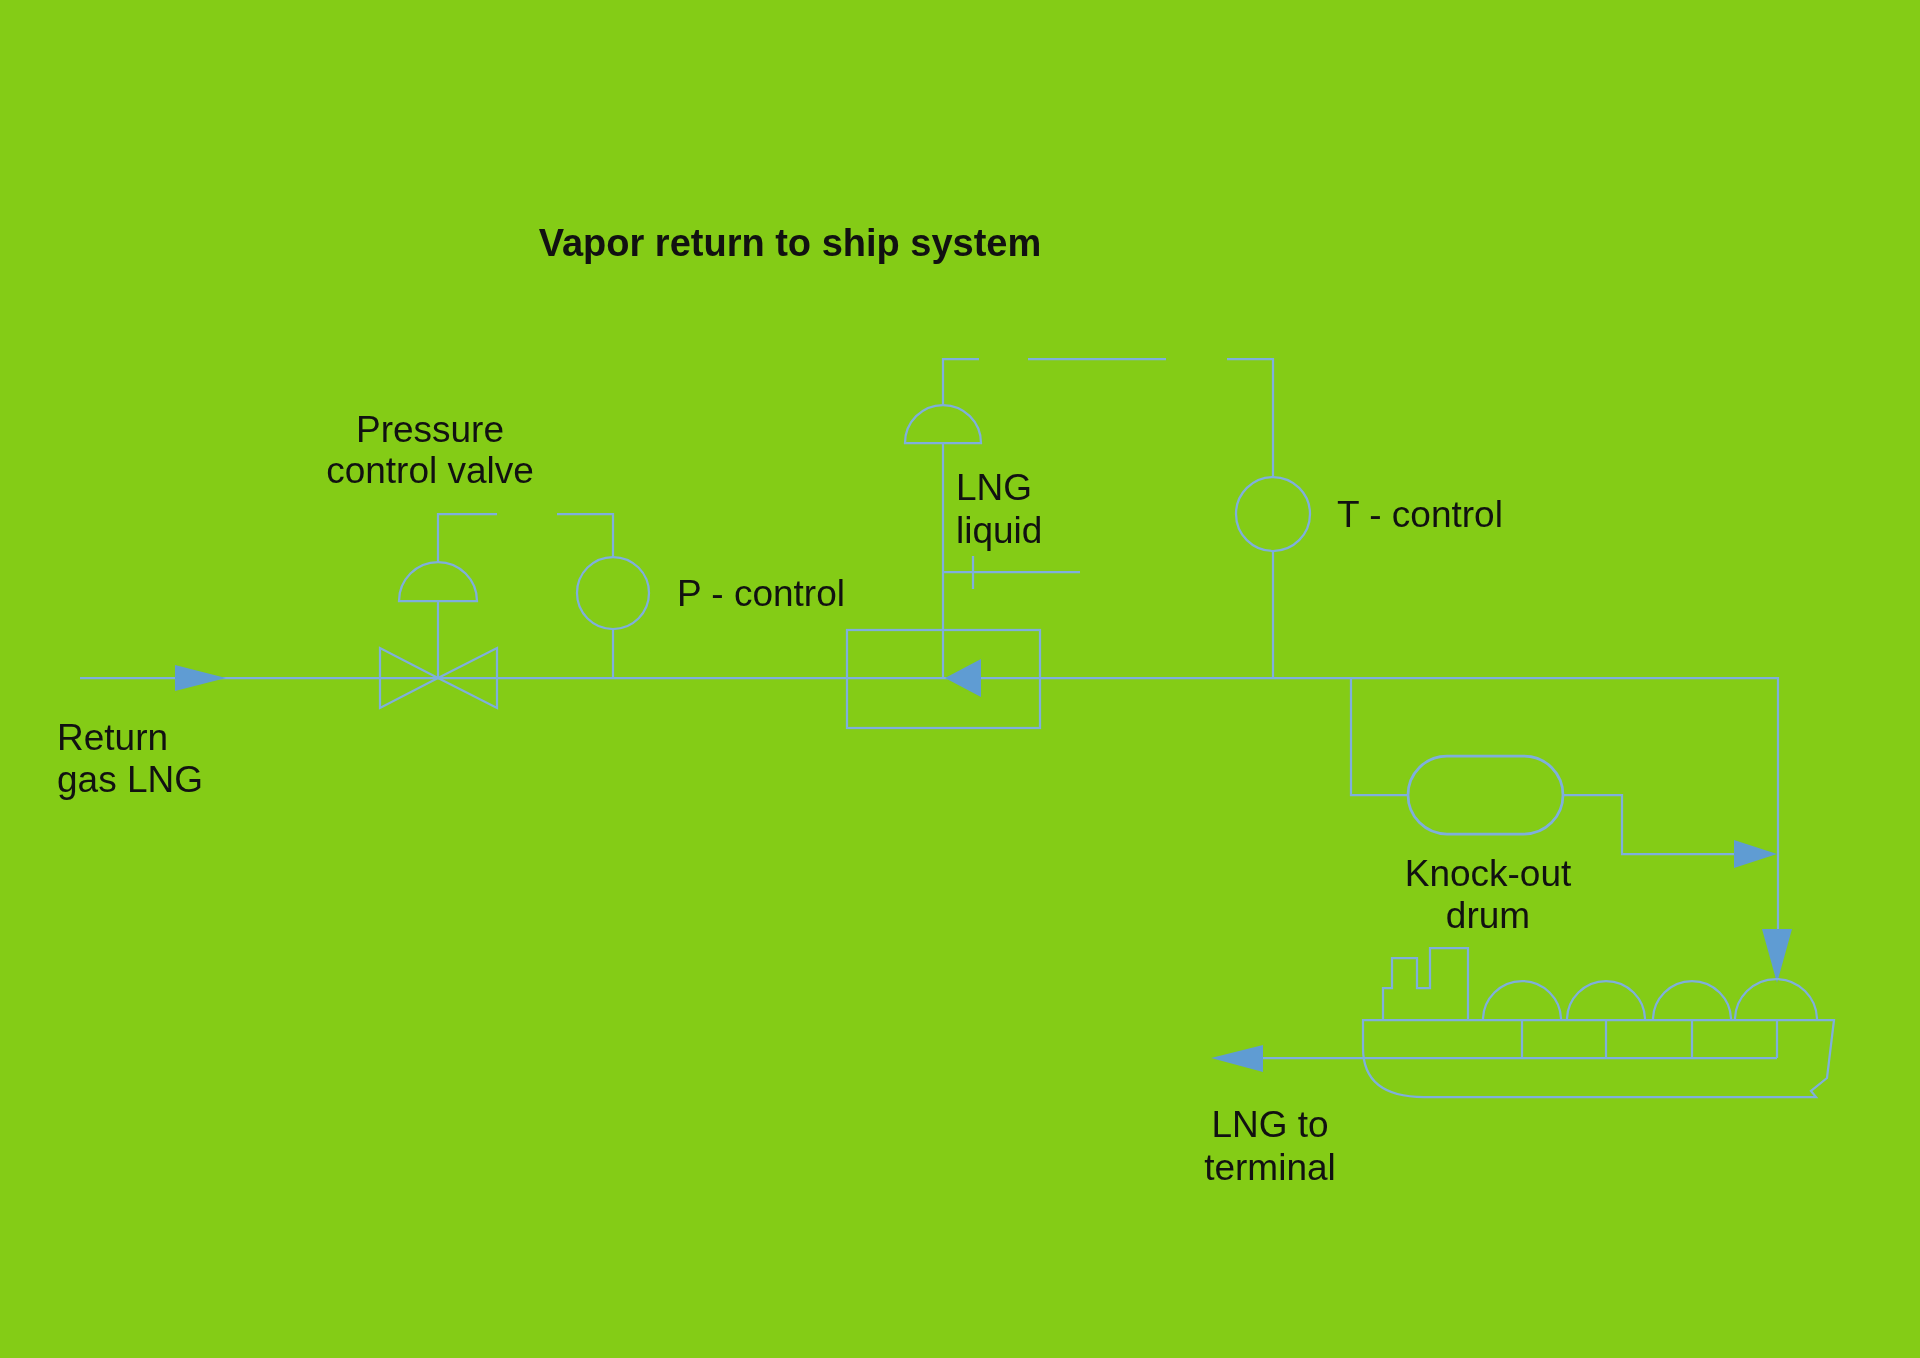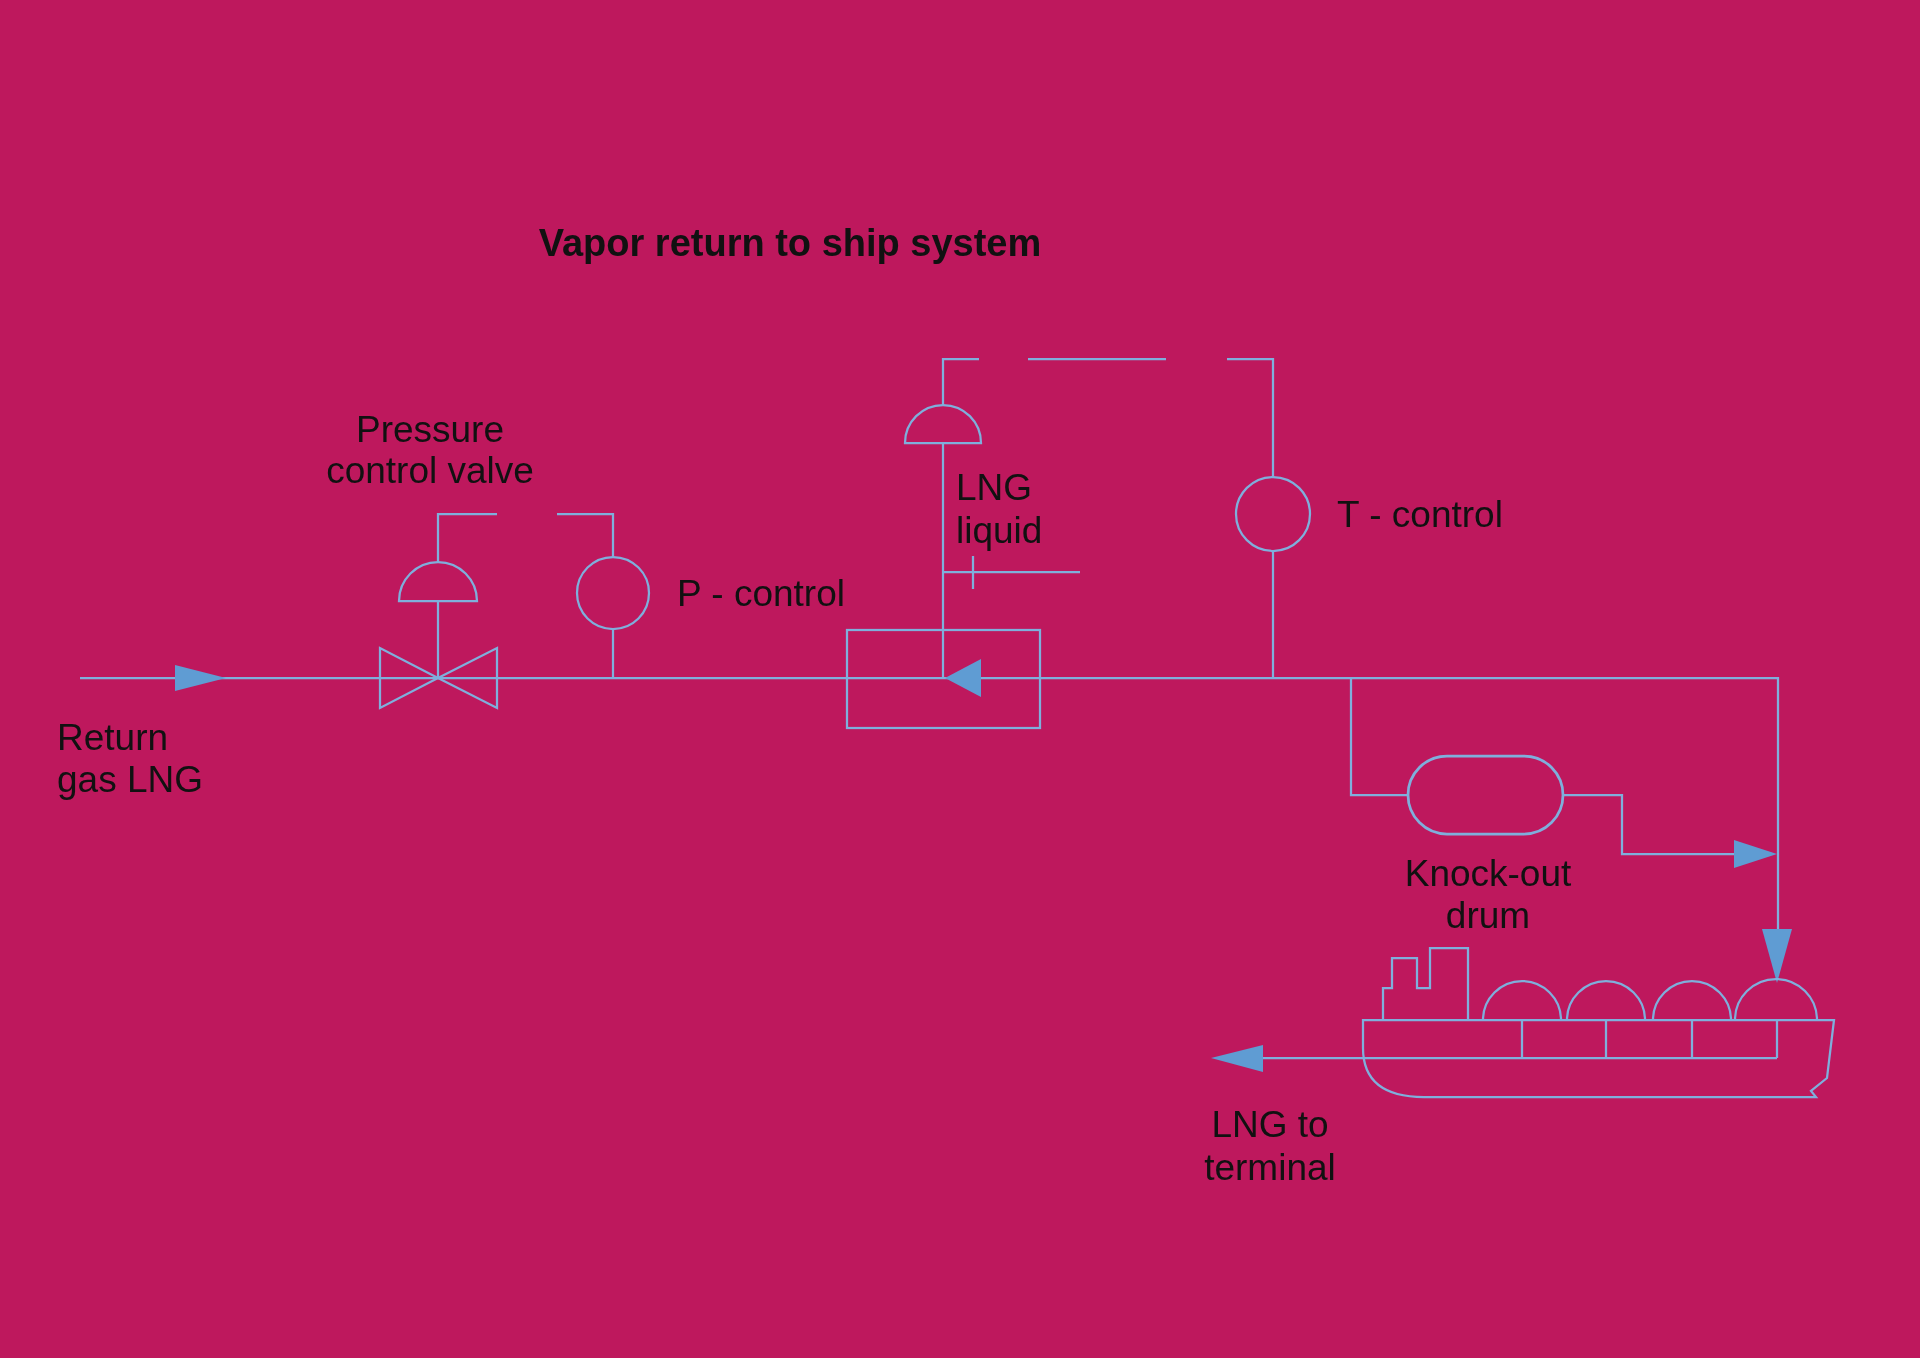--- a/index.html
+++ b/index.html
@@ -1,16 +1,16 @@
 <!DOCTYPE html>
 <html><head>
 <meta charset="utf-8">
 <style>
   html,body{margin:0;padding:0;background:#ffffff;}
-  .canvas{position:relative;width:1920px;height:1358px;background:#be185d;overflow:hidden;}
+  .canvas{position:relative;width:1920px;height:1358px;background:#84cc16;overflow:hidden;}
   svg{position:absolute;left:0;top:0;}
   svg text{font-family:"Liberation Sans",sans-serif;fill:#111111;font-size:37px;}
   svg text.title{font-size:38px;font-weight:bold;}
   .ln{stroke:#7fafdc;stroke-width:2.25;fill:none;}
   .ln-thick{stroke:#7fafdc;stroke-width:2.75;fill:none;}
   .fillblue{fill:#5f9cd3;stroke:none;}
 </style>
 </head>
 <body>
 

